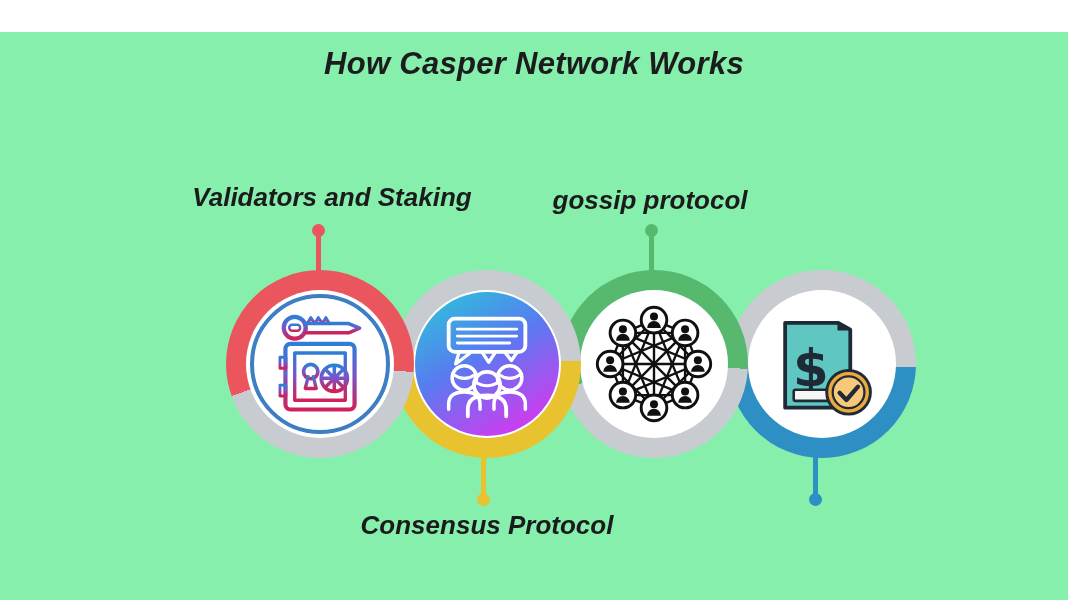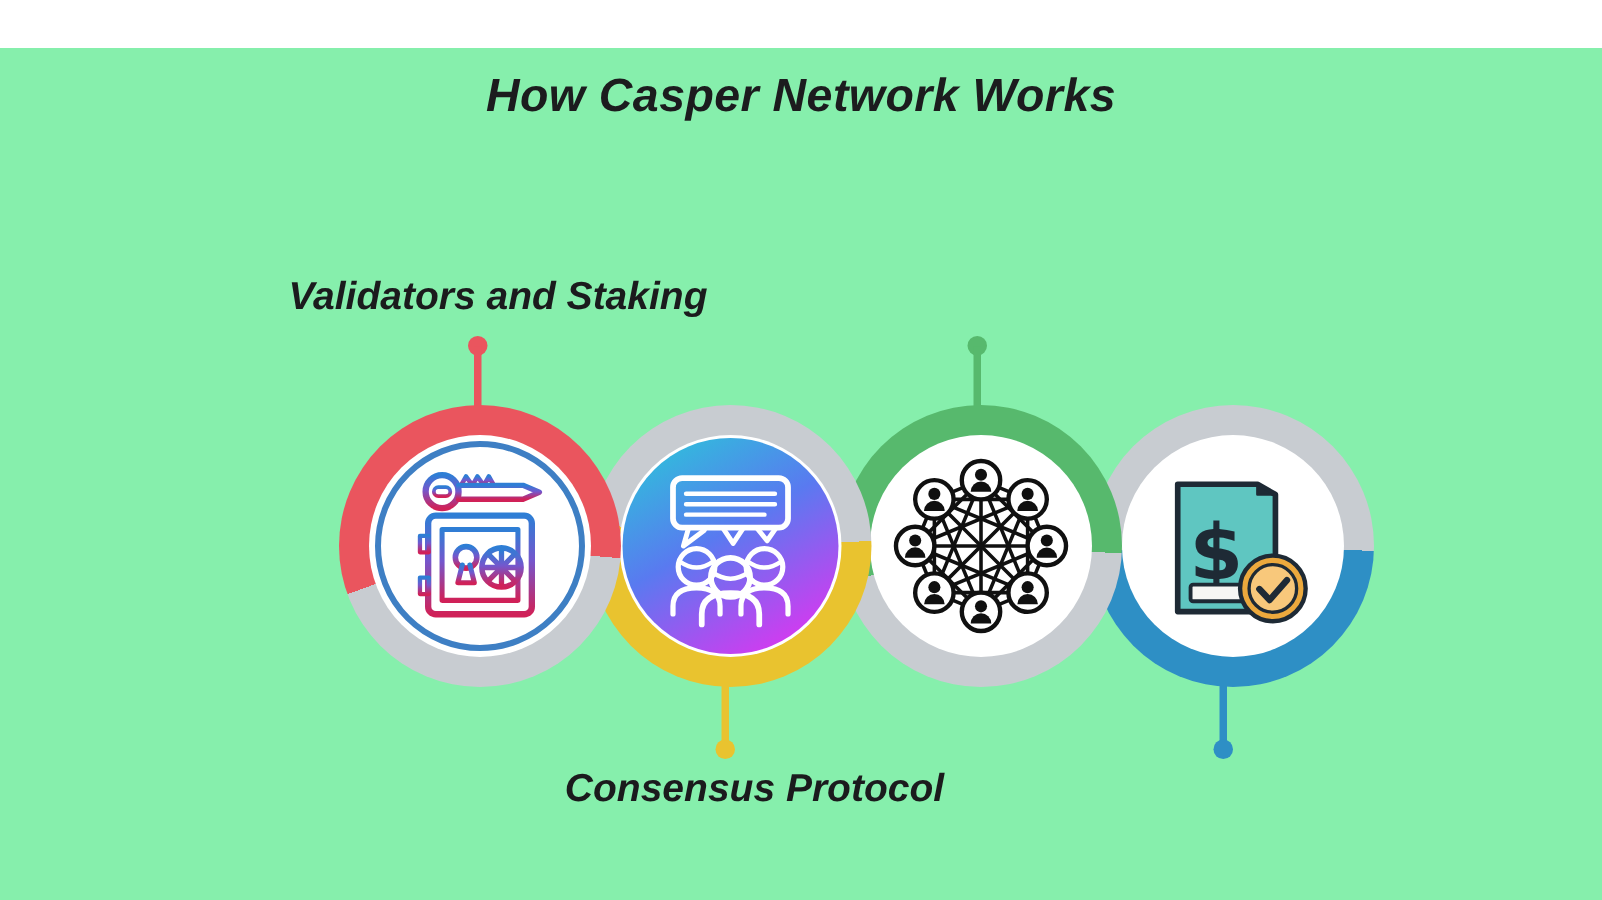--- a/index.html
+++ b/index.html
@@ -54,21 +54,22 @@
   .dot.blue   { background:#2e8fc5; }
 </style>
 </head>
 <body>
 
 <div class="canvas">
 
   <div class="title">How Casper Network Works</div>
 
   <div class="node-label" style="left:132px; top:148px;text-align:center;">Validators and Staking</div>
-  <div class="node-label" style="left:303px; top:476px;text-align:center;">
+  <div class="node-label" style="left:450px; top:151px;">gossip protocol</div>
+  <div class="node-label" style="left:287px; top:476px;text-align:center;">
     <div>Consensus Protocol</div>
   </div>
 
   <div class="dot red" style="left:312px; top:192px;"></div>
   <div class="stem red" style="left:316px; top:199px; height:44px;"></div>
 
   <div class="dot green" style="left:645px; top:192px;"></div>
   <div class="stem green" style="left:649px; top:199px; height:44px;"></div>
 
   <div class="stem yellow" style="left:481px; top:420px; height:48px;"></div>

